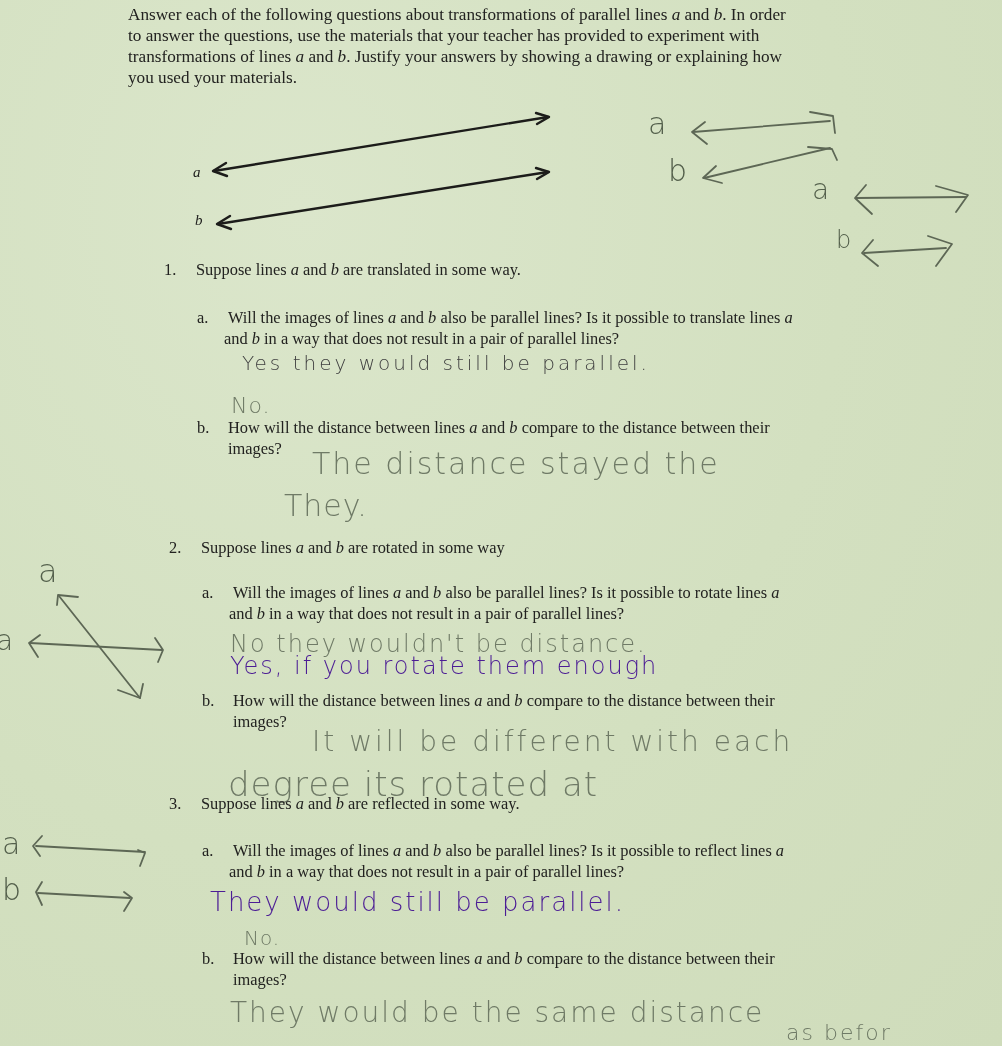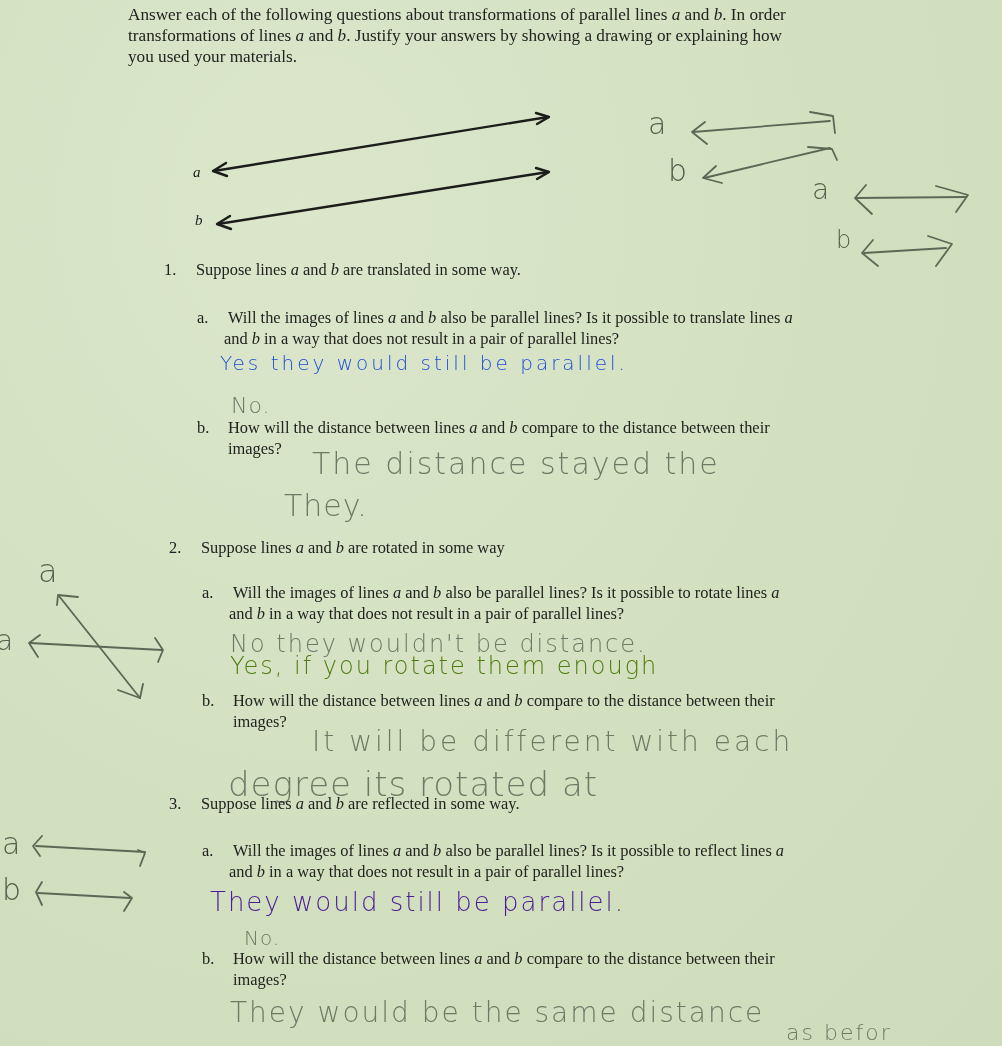--- a/index.html
+++ b/index.html
@@ -16,20 +16,21 @@
   .hand { font-family: "DejaVu Sans", sans-serif; color: #6f7a66; letter-spacing: 1px; font-weight: 300; }
   .hand-dark { color: #54604c; }
   i.v { font-style: italic; }
   svg { position: absolute; left: 0; top: 0; overflow: visible; }
 </style>
 </head>
 <body>
 
 <div class="abs print" style="left:128px; top:4px; width:820px;">
   <div><span>Answer each of the following questions about transformations of parallel lines </span><i class="v">a</i><span> and </span><i class="v">b</i><span>.  In order</span></div>
+  <div>to answer the questions, use the materials that your teacher has provided to experiment with</div>
   <div><span>transformations of lines </span><i class="v">a</i><span> and </span><i class="v">b</i><span>. Justify your answers by showing a drawing or explaining how</span></div>
   <div>you used your materials.</div>
 </div>
 
 <svg width="1002" height="1046">
   <g stroke="#1c1c1a" stroke-width="2.4" fill="none" stroke-linecap="round" stroke-linejoin="round">
     <line x1="214" y1="171" x2="548" y2="117"></line>
     <polyline points="226,163 213,171 227,176"></polyline>
     <polyline points="536,113 549,117 537,124"></polyline>
     <line x1="218" y1="224" x2="548" y2="172"></line>
@@ -88,40 +89,40 @@
 <span class="abs hand hand-dark" style="left:2px; top:872px; font-size:30px;">b</span>
 
 <div class="abs q" style="left:164px; top:259px;">
   <span style="display:inline-block; width:32px;">1.</span><span>Suppose lines </span><i class="v">a</i><span> and </span><i class="v">b</i><span> are translated in some way.</span>
 </div>
 
 <div class="abs q" style="left:197px; top:307px; width:760px;">
   <div><span style="display:inline-block; width:31px;">a.</span><span>Will the images of lines </span><i class="v">a</i><span> and </span><i class="v">b</i><span> also be parallel lines? Is it possible to translate lines </span><i class="v">a</i></div>
   <div style="padding-left:31px;"><span style="margin-left:-4px;"> and </span><i class="v">b</i><span> in a way that does not result in a pair of parallel lines?</span></div>
 </div>
-<div class="abs hand" style="left:220px; top:351px; font-size:20px; letter-spacing:3px; color:#1d4ed8;">Yes they would still be parallel.</div>
+<div class="abs hand" style="left:242px; top:351px; font-size:20px; letter-spacing:3px; color:#404040;">Yes they would still be parallel.</div>
 <div class="abs hand" style="left:231px; top:393px; font-size:22px;">No.</div>
 
 <div class="abs q" style="left:197px; top:417px; width:760px;">
   <div><span style="display:inline-block; width:31px;">b.</span><span>How will the distance between lines </span><i class="v">a</i><span> and </span><i class="v">b</i><span> compare to the distance between their</span></div>
   <div style="padding-left:31px;">images?</div>
 </div>
 <div class="abs hand" style="left:312px; top:446px; font-size:30px; letter-spacing:2px;text-align:right;">The distance stayed the</div>
 <div class="abs hand" style="left:284px; top:488px; font-size:30px;">They.</div>
 
 <div class="abs q" style="left:169px; top:537px;">
   <span style="display:inline-block; width:32px;">2.</span><span>Suppose lines </span><i class="v">a</i><span> and </span><i class="v">b</i><span> are rotated in some way</span>
 </div>
 
 <div class="abs q" style="left:202px; top:582px; width:760px;">
   <div><span style="display:inline-block; width:31px;">a.</span><span>Will the images of lines </span><i class="v">a</i><span> and </span><i class="v">b</i><span> also be parallel lines? Is it possible to rotate lines </span><i class="v">a</i></div>
   <div style="padding-left:31px;"><span style="margin-left:-4px;"> and </span><i class="v">b</i><span> in a way that does not result in a pair of parallel lines?</span></div>
 </div>
 <div class="abs hand" style="left:230px; top:630px; font-size:24px; letter-spacing:2px;">No they wouldn't be distance.</div>
-<div class="abs hand" style="left:230px; top:652px; font-size:24px; letter-spacing:2px; color:#4d7c0f;">Yes, if you rotate them enough</div>
+<div class="abs hand" style="left:230px; top:652px; font-size:24px; letter-spacing:2px; color:#4c1d95;">Yes, if you rotate them enough</div>
 
 <div class="abs q" style="left:202px; top:690px; width:760px;">
   <div><span style="display:inline-block; width:31px;">b.</span><span>How will the distance between lines </span><i class="v">a</i><span> and </span><i class="v">b</i><span> compare to the distance between their</span></div>
   <div style="padding-left:31px;">images?</div>
 </div>
 <div class="abs hand" style="left:312px; top:725px; font-size:28px; letter-spacing:3px;">It will be different with each</div>
 <div class="abs hand" style="left:228px; top:764px; font-size:34px; letter-spacing:1px;">degree its rotated at</div>
 
 <div class="abs q" style="left:169px; top:793px;">
   <span style="display:inline-block; width:32px;">3.</span><span>Suppose lines </span><i class="v">a</i><span> and </span><i class="v">b</i><span> are reflected in some way.</span>

